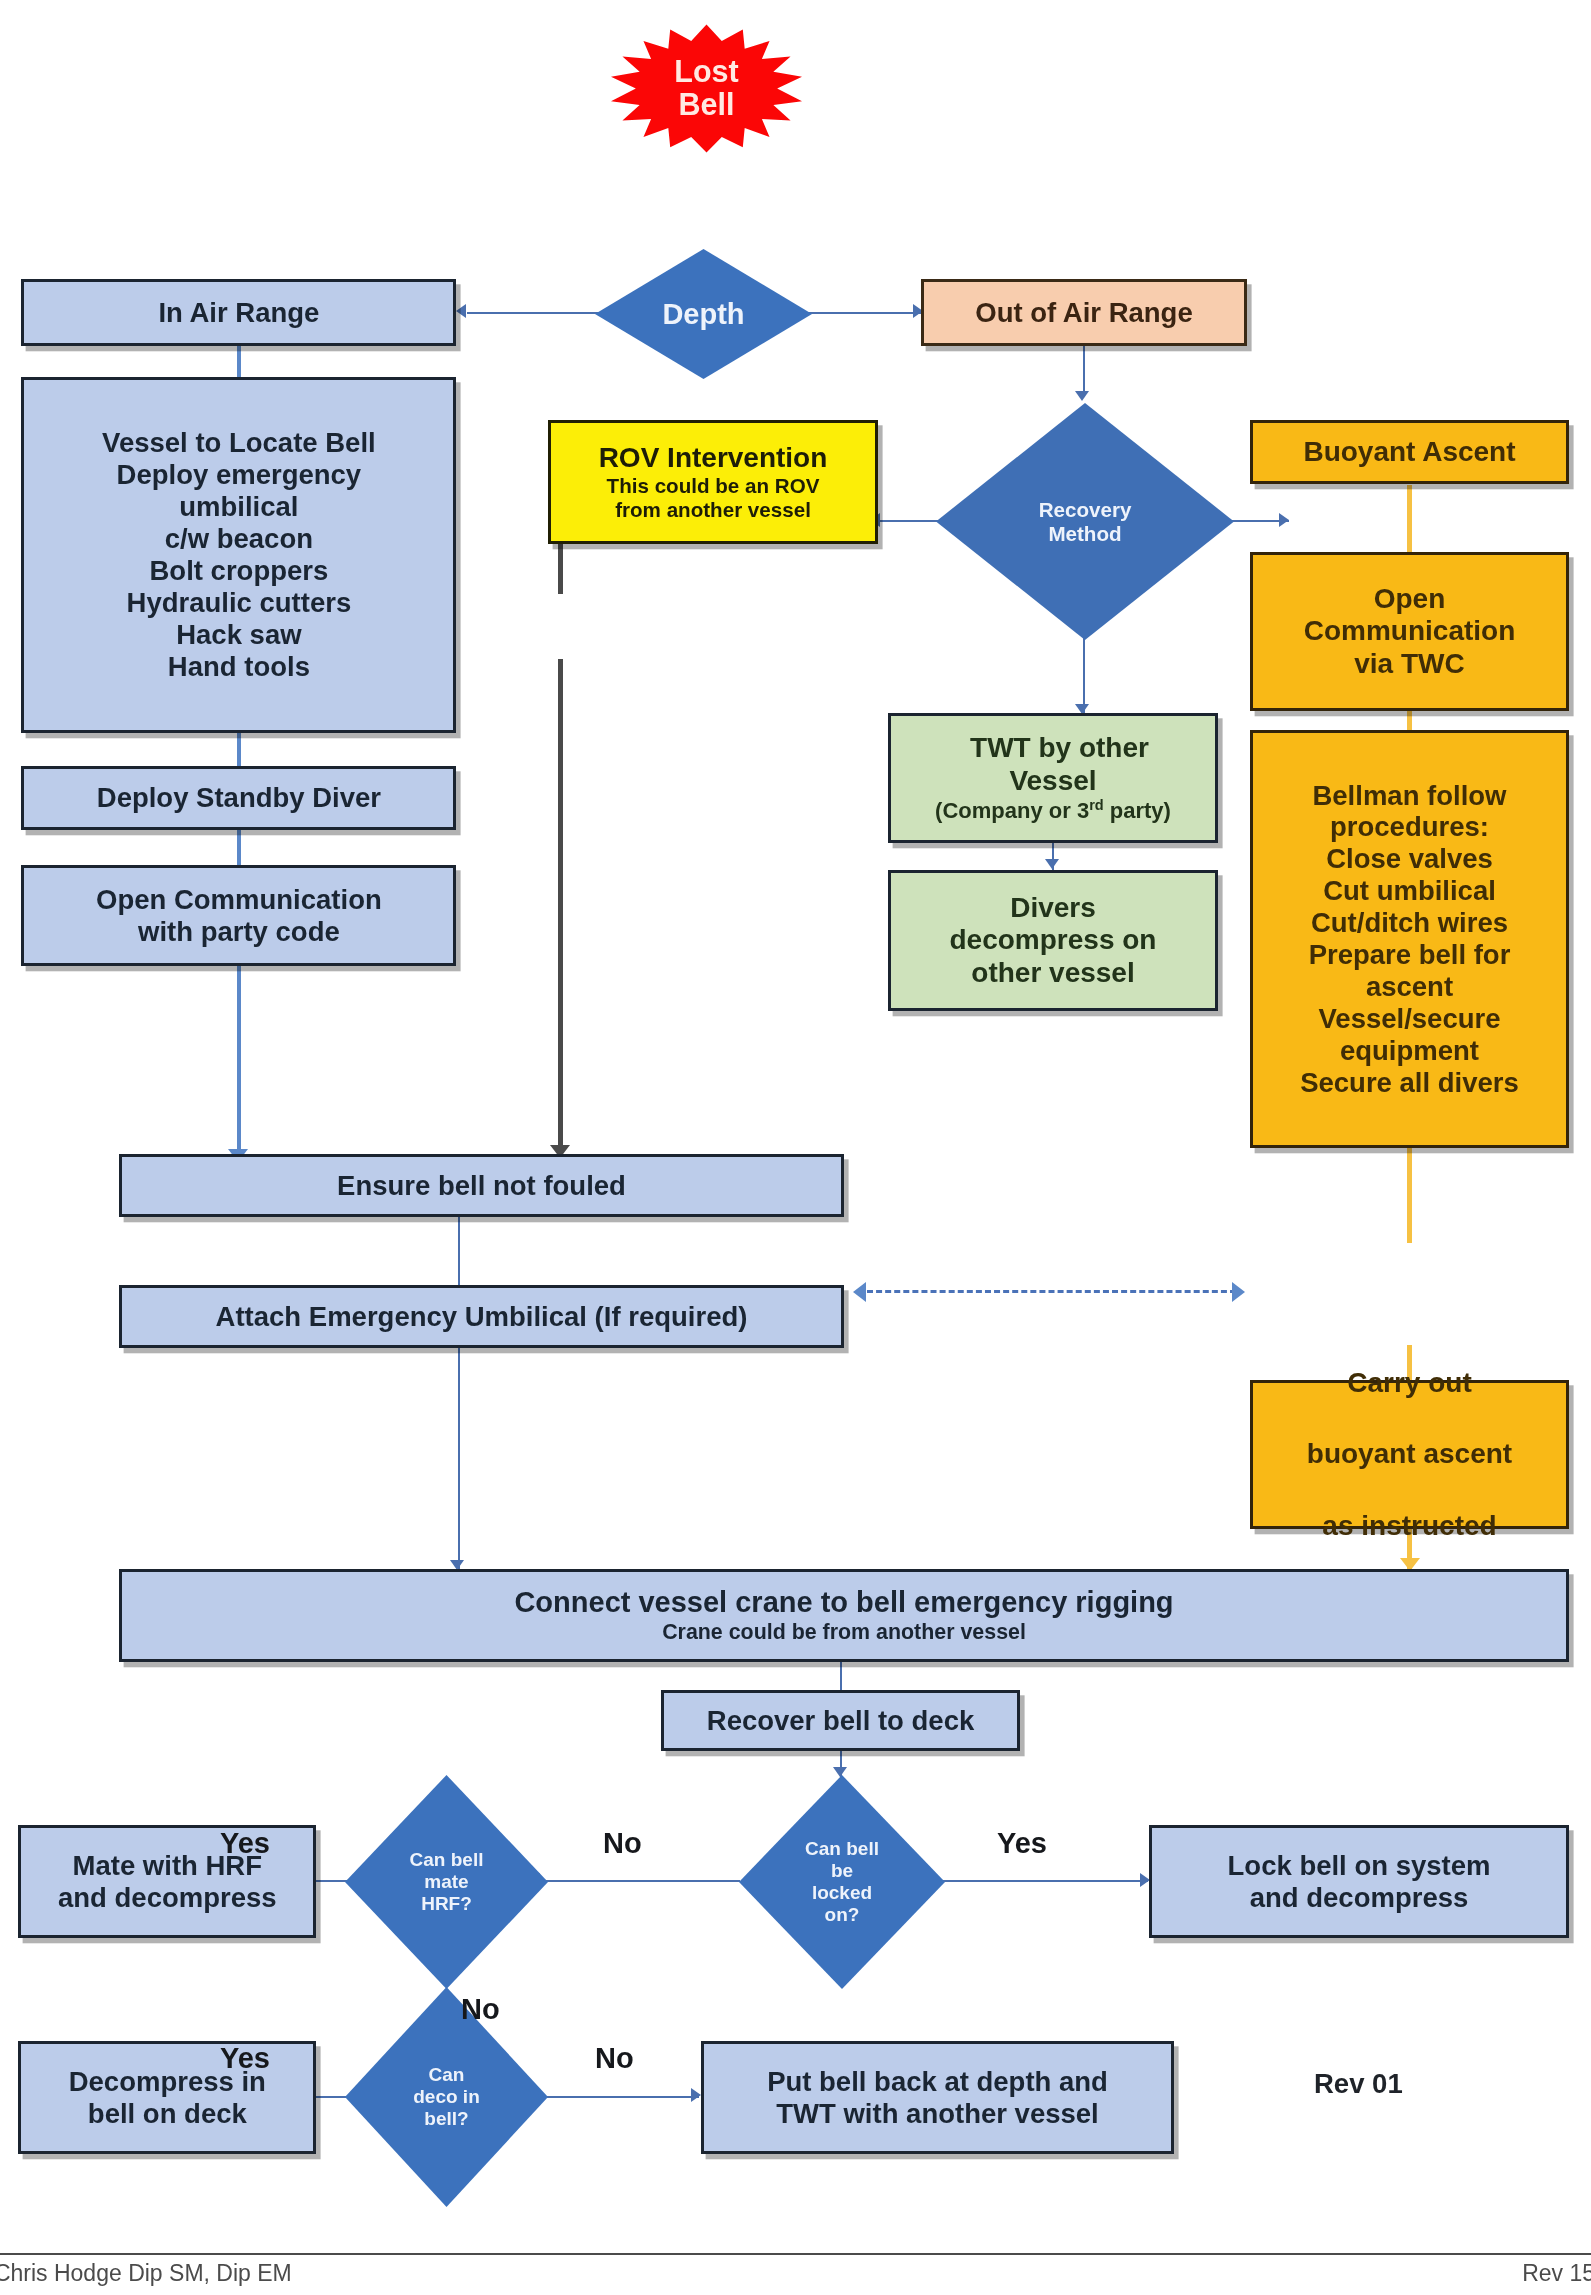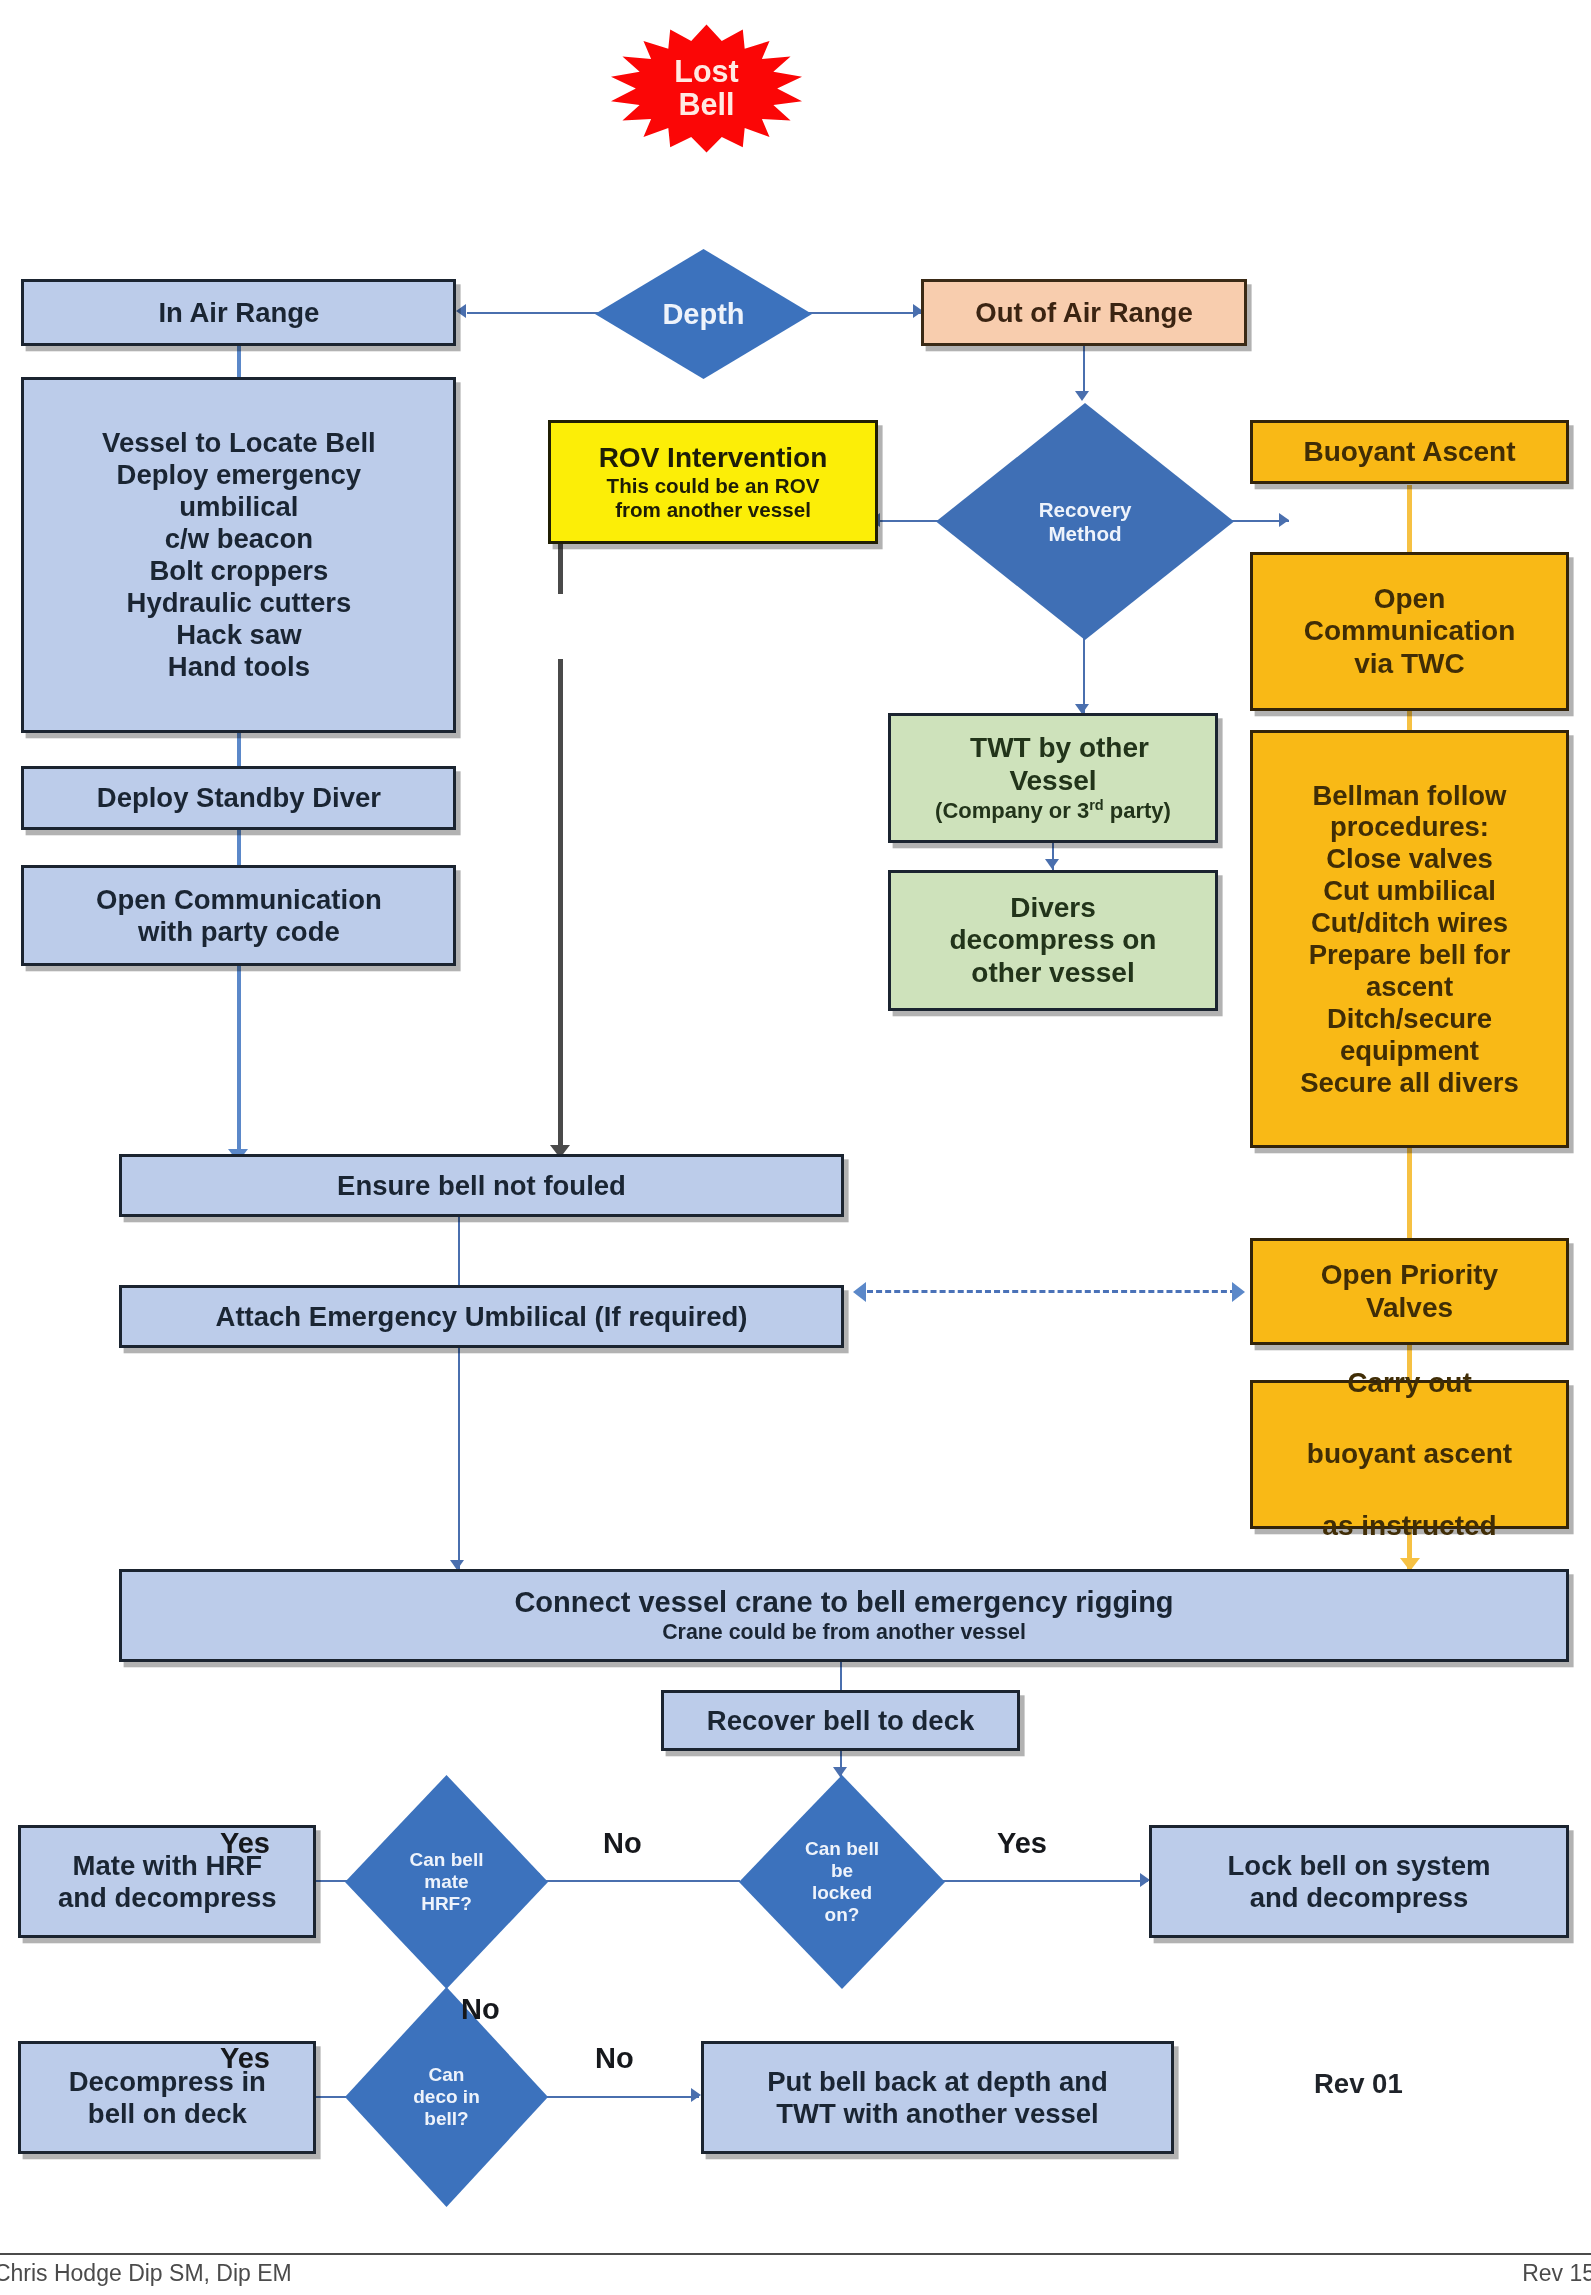--- a/index.html
+++ b/index.html
@@ -229,31 +229,27 @@
   <div class="ln vline amber" style="left:1407px; top:710px; height:27.5px;"></div>
 
   <div class="node orange" style="left:1250px; top:730px; width:319px; height:418px; font-size:27.5px;">
     <span class="t1">Bellman follow</span>
     <span class="t1">procedures:</span>
     <span class="t1">Close valves</span>
     <span class="t1">Cut umbilical</span>
     <span class="t1">Cut/ditch wires</span>
     <span class="t1">Prepare bell for</span>
     <span class="t1">ascent</span>
-    <span class="t1">Ditch/secure</span>
+    <span class="t1">Vessel/secure</span>
     <span class="t1">equipment</span>
     <span class="t1">Secure all divers</span>
   </div>
 
   <div class="ln vline amber" style="left:1407px; top:1148px; height:95px;"></div>
 
-  <div class="node orange" style="left:1250px; top:1238px; width:319px; height:107px; font-size:28px;">
-    <span class="t1">Open Priority</span>
-    <span class="t1">Valves</span>
-  </div>
 
   <div class="ln vline amber" style="left:1407px; top:1345px; height:35px;"></div>
 
   <div class="node orange" style="left:1250px; top:1380px; width:319px; height:149px; font-size:28px;gap:39px;">
     <span class="t1">Carry out</span>
     <span class="t1">buoyant ascent</span>
     <span class="t1">as instructed</span>
   </div>
 
   <div class="ln vline amber" style="left:1407px; top:1529px; height:40px;"></div>

